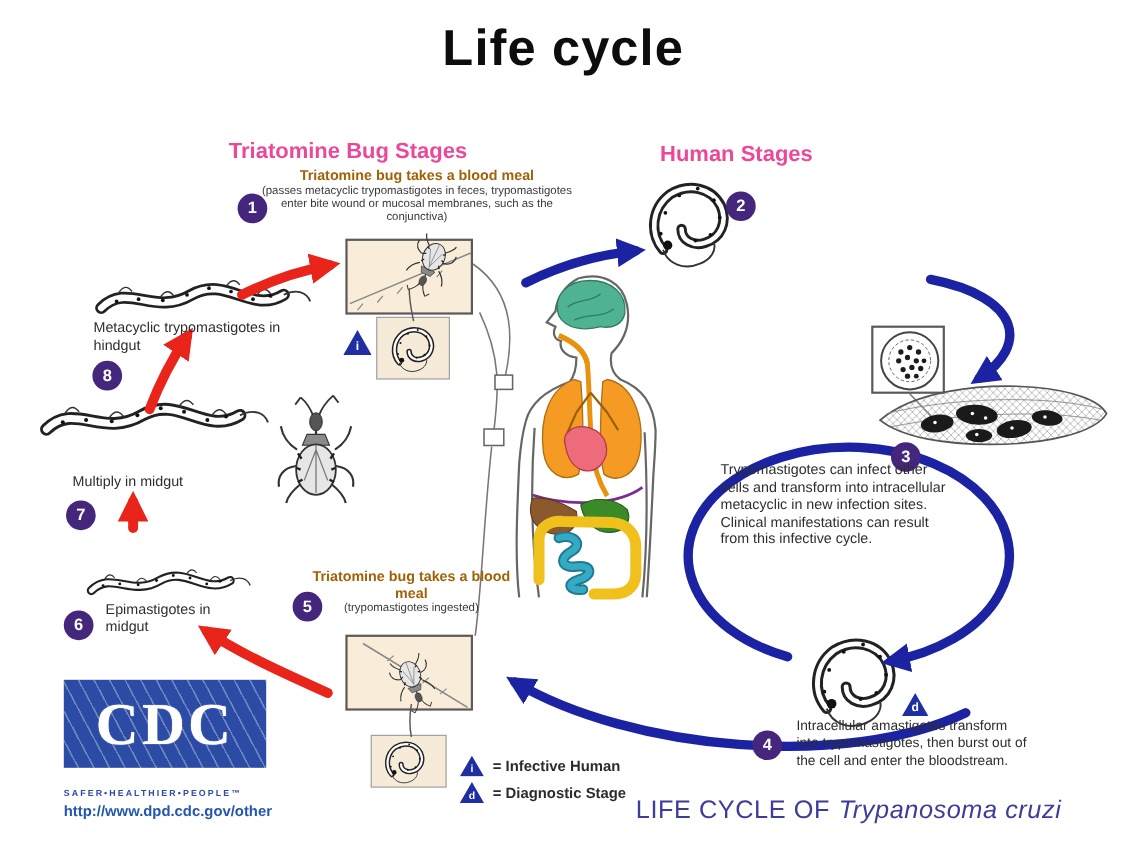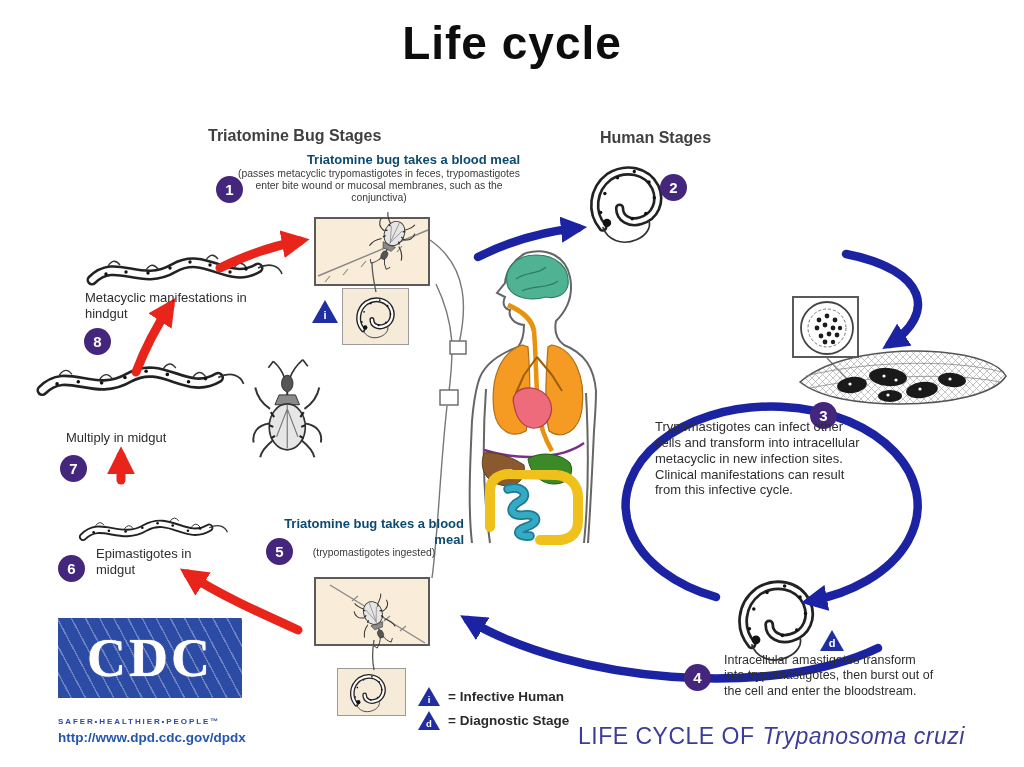--- a/index.html
+++ b/index.html
@@ -5,24 +5,24 @@
   * { margin:0; padding:0; box-sizing:border-box; }
   html,body { width:1024px; height:767px; background:#fff; overflow:hidden;
     font-family:"Liberation Sans", sans-serif; }
   #stage { position:relative; width:1024px; height:767px; background:#ffffff; }
 
   .abs { position:absolute; }
 
   #main-title { left:0; top:16px; width:1024px; text-align:center;
     font-size:46px; font-weight:bold; color:#0d0d0d; letter-spacing:1px; }
 
-  .section-heading { font-size:16px; font-weight:bold; color:#404040; }
+  .section-heading { font-size:20px; font-weight:bold; color:#ec4899; }
 
   .step-text { font-size:12.5px; color:#2e2e2e; line-height:1.22; }
-  .step-title { font-size:13px; font-weight:bold; color:#0c4a6e; line-height:1.2;text-align:right; }
+  .step-title { font-size:13px; font-weight:bold; color:#a16207; line-height:1.2; }
   .step-sub { font-size:10.4px; color:#3a3a3a; line-height:1.18; }
 
   .badge { position:absolute; width:27px; height:27px; border-radius:50%;
     background:#44267d; color:#fff; font-size:15px; font-weight:bold;
     display:flex; align-items:center; justify-content:center; }
 
   .tri { position:absolute; background:#1f2ea0;
     clip-path:polygon(50% 0, 100% 100%, 0 100%);
     display:flex; align-items:flex-end; justify-content:center;
     color:#fff; font-weight:bold; line-height:1; }
@@ -284,28 +284,28 @@
     <div class="step-sub">(trypomastigotes ingested)</div>
   </div>
 
   <div class="badge txt-layer" style="left:58px; top:555px;">6</div>
   <div class="abs txt-layer step-text" style="left:96px; top:546px; width:120px; font-size:13px;">Epimastigotes in midgut</div>
 
   <div class="badge txt-layer" style="left:60px; top:455px;">7</div>
   <div class="abs txt-layer step-text" style="left:66px; top:430px; width:160px; font-size:13px;">Multiply in midgut</div>
 
   <div class="badge txt-layer" style="left:84px; top:328px;">8</div>
-  <div class="abs txt-layer step-text" style="left:85px; top:290px; width:200px; font-size:13px;">Metacyclic manifestations in hindgut</div>
+  <div class="abs txt-layer step-text" style="left:85px; top:290px; width:200px; font-size:13px;">Metacyclic trypomastigotes in hindgut</div>
 
   <div id="cdc-block" class="abs">
     <div id="cdc-logo">
       <span>CDC</span>
     </div>
     <div id="cdc-tagline">SAFER•HEALTHIER•PEOPLE™</div>
-    <div id="cdc-url">http://www.dpd.cdc.gov/dpdx</div>
+    <div id="cdc-url">http://www.dpd.cdc.gov/other</div>
   </div>
 
   <div class="legend-row" style="left:418px; top:687px;">
     <div class="tri tri-sm">
       <span>i</span>
     </div>
     <span>= Infective Human</span>
   </div>
   <div class="legend-row" style="left:418px; top:711px;">
     <div class="tri tri-sm">

